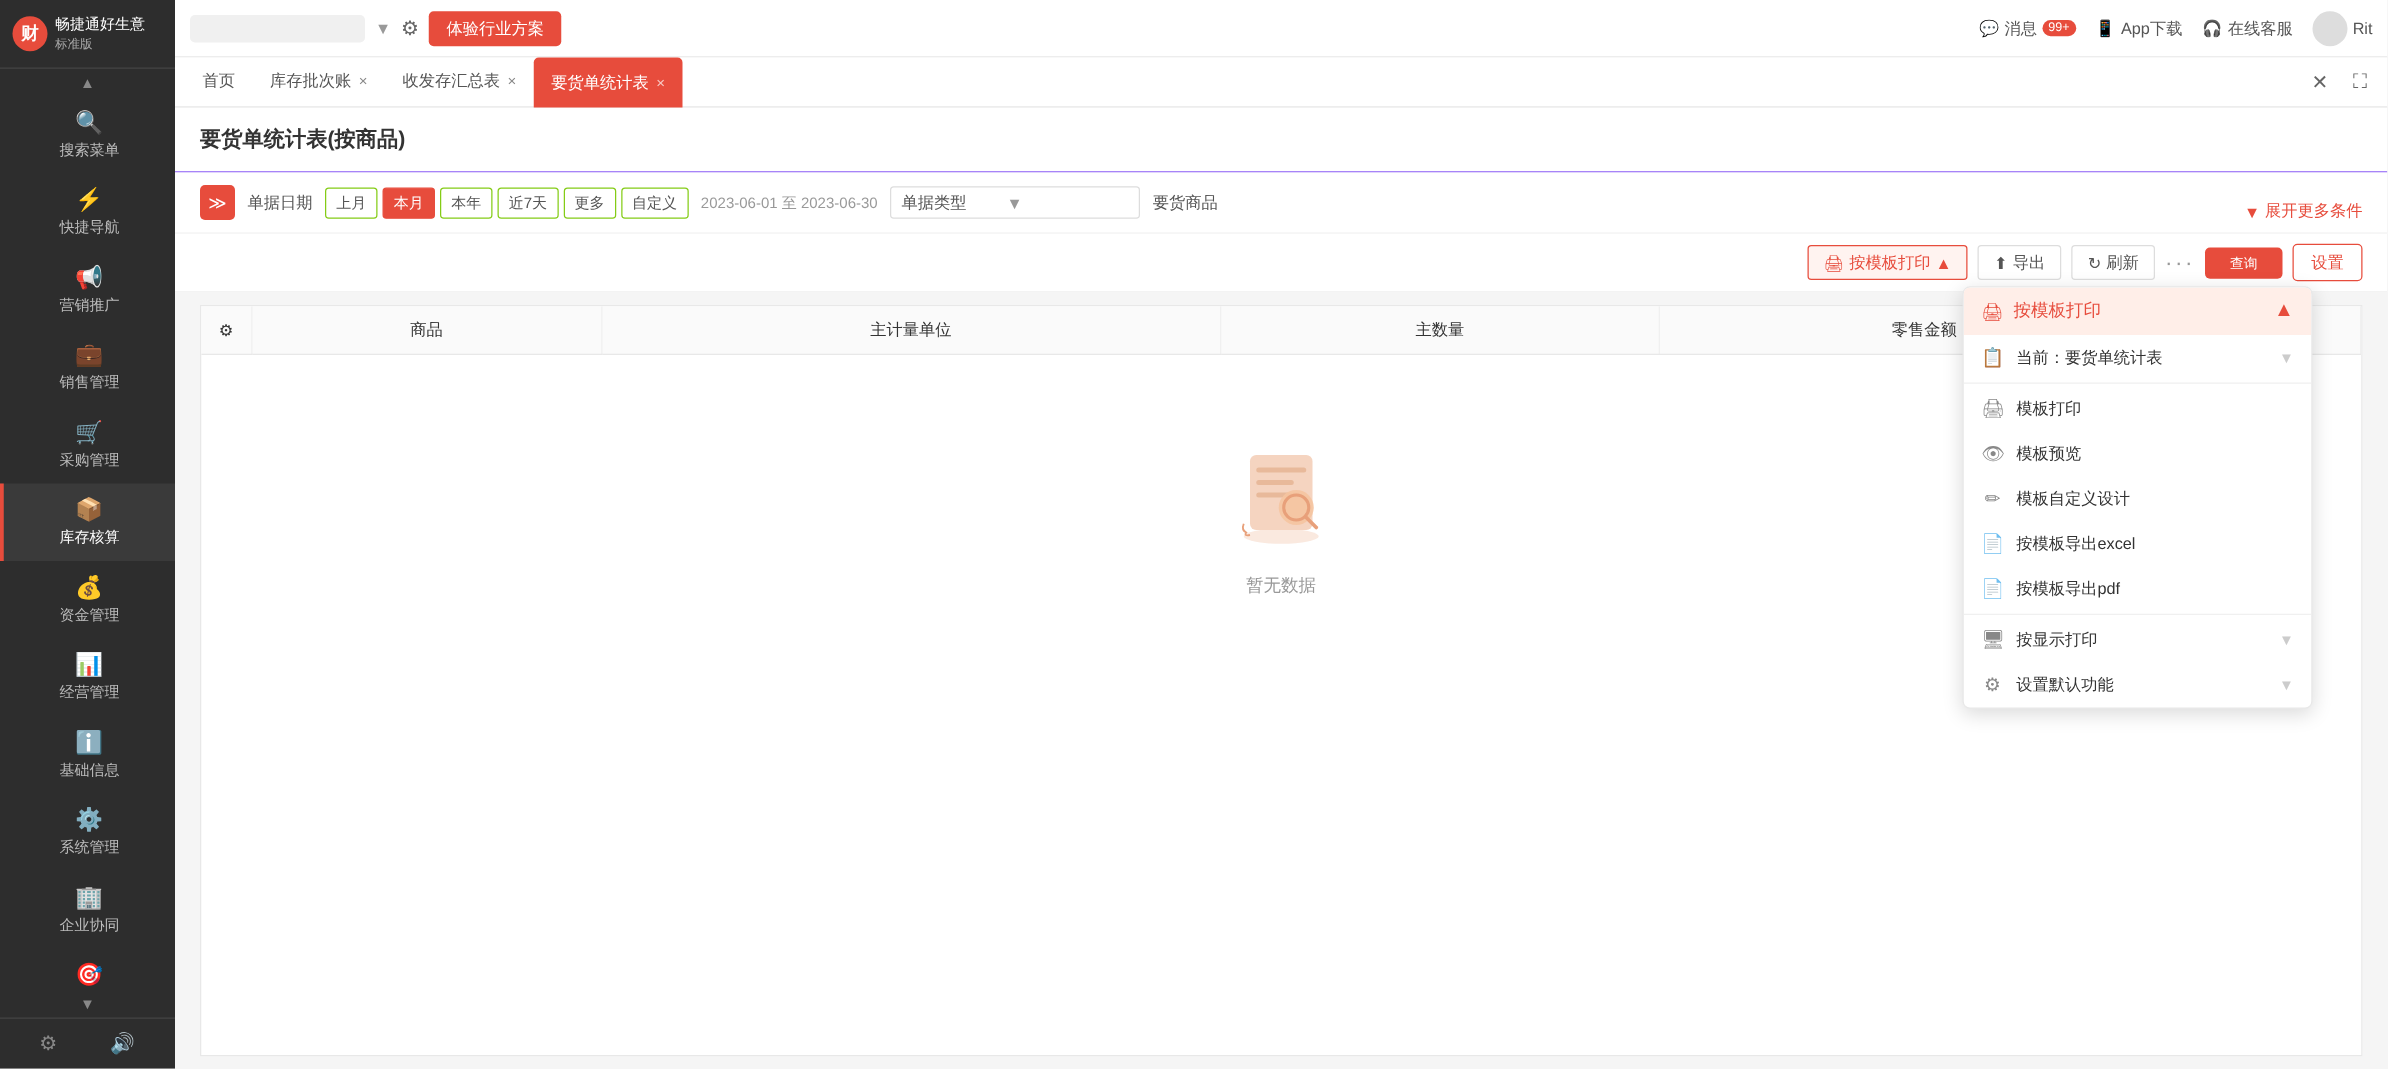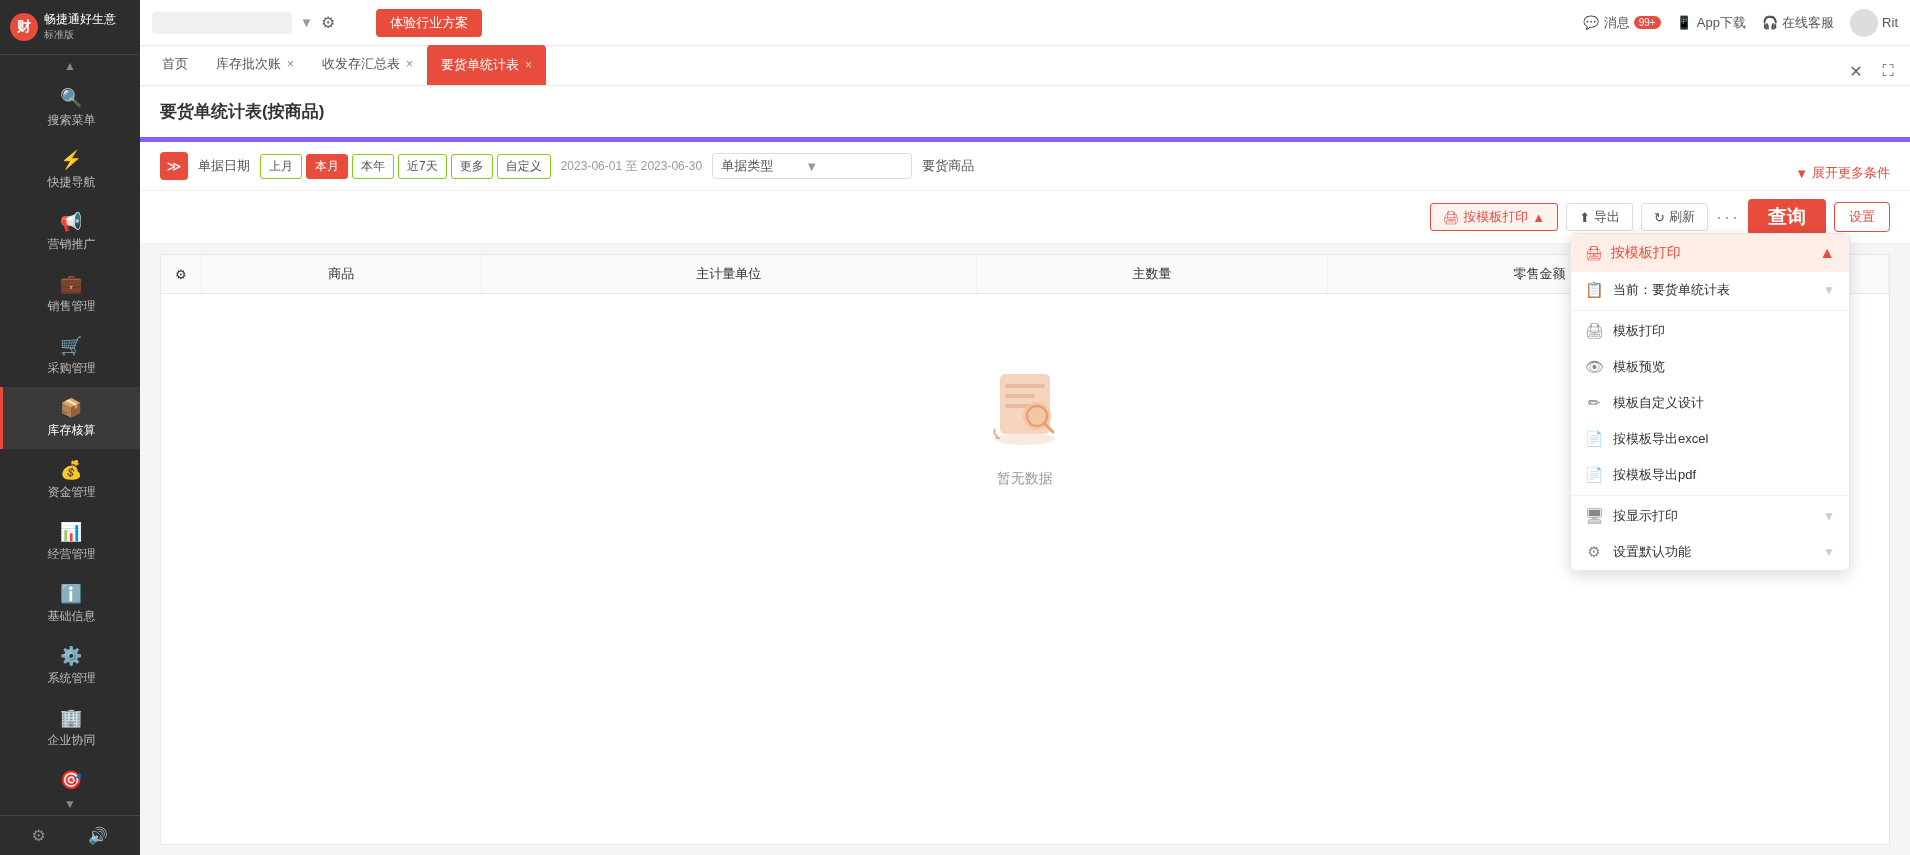--- a/index.html
+++ b/index.html
@@ -93,21 +93,20 @@
     .topbar-chevron { color: #999; cursor: pointer; }
     .topbar-settings { color: #666; cursor: pointer; font-size: 16px; }
     .topbar-btn-trial {
       background: #e74c3c;
       color: white;
       border: none;
       border-radius: 4px;
       padding: 5px 14px;
       font-size: 13px;
       cursor: pointer;
-      margin-left: 33px;
     }
     .topbar-spacer { flex: 1; }
     .topbar-action {
       display: flex;
       align-items: center;
       gap: 16px;
       color: #555;
       font-size: 13px;
     }
     .topbar-action-item {
@@ -130,21 +129,21 @@
       height: 28px;
       background: #ddd;
       border-radius: 50%;
     }
 
     
     .tabs {
       background: #fff;
       height: 40px;
       display: flex;
-      align-items: flex-end;
+      align-items: center;
       border-bottom: 1px solid #e8e8e8;
       padding: 0 8px;
       gap: 0;
       position: relative;
     }
     .tab {
       height: 40px;
       display: flex;
       align-items: center;
       padding: 0 14px;
@@ -179,21 +178,21 @@
       display: flex;
       align-items: center;
       justify-content: center;
     }
 
     
     .page { flex: 1; overflow: hidden; display: flex; flex-direction: column; background: #f5f5f5; }
     .page-header {
       background: #fff;
       padding: 14px 20px 0 20px;
-      border-bottom: 5px solid #8b5cf6;
+      border-bottom: 1px solid #8b5cf6;
     }
     .page-title { font-size: 17px; font-weight: bold; color: #333; margin-bottom: 14px; }
 
     
     .filter-bar {
       background: #fff;
       padding: 10px 20px;
       display: flex;
       align-items: center;
       gap: 10px;
@@ -278,23 +277,22 @@
       color: #555;
       cursor: pointer;
     }
     .toolbar-more { color: #999; cursor: pointer; font-size: 18px; letter-spacing: 2px; }
     .toolbar-query-btn {
       background: #e74c3c;
       color: white;
       border: none;
       border-radius: 4px;
       padding: 5px 20px;
-      font-size: 19px;
-      cursor: pointer;
-      font-weight: bold;
+      font-size: 11px;
+      cursor: pointer;
     }
     .toolbar-settings-btn {
       border: 1px solid #e74c3c;
       color: #e74c3c;
       background: #fff;
       border-radius: 4px;
       padding: 5px 14px;
       font-size: 13px;
       cursor: pointer;
     }

